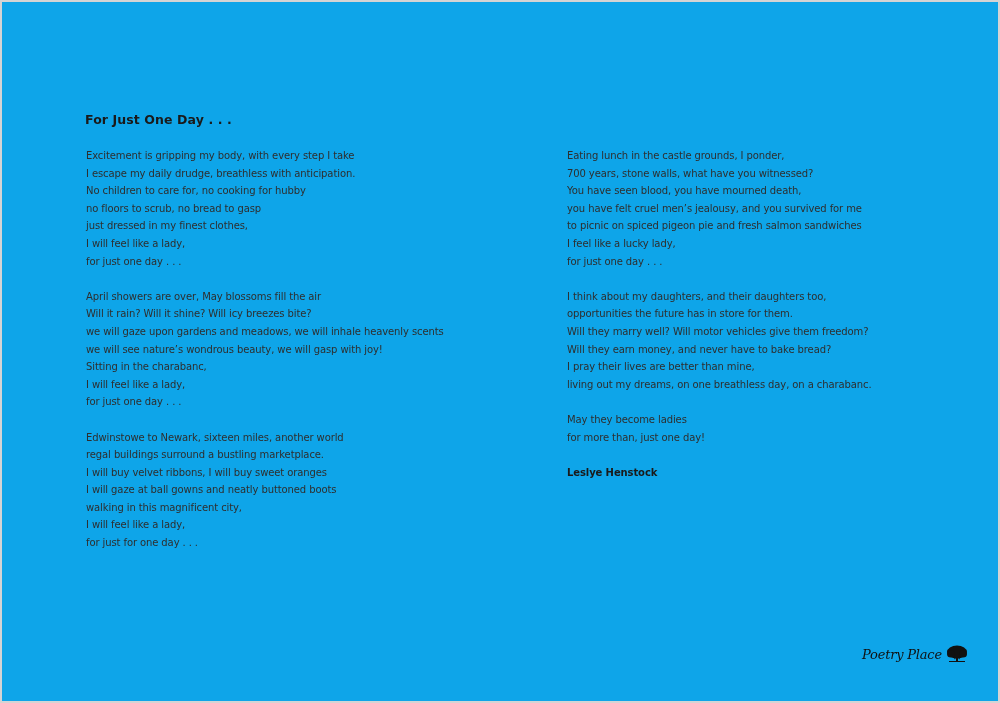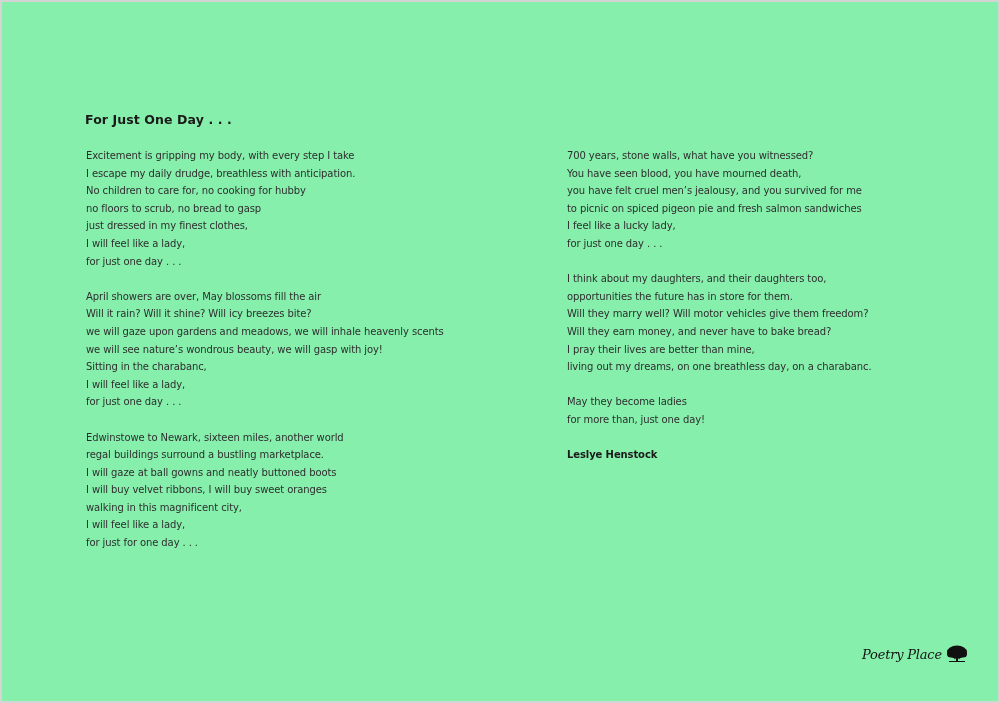--- a/index.html
+++ b/index.html
@@ -7,21 +7,21 @@
       width: 1000px; height: 703px; overflow: hidden;
       background: #ffffff;
       font-family: "DejaVu Sans", sans-serif;
       color: #2a2a2a;
     }
     .page {
       position: absolute; left: 0; top: 0;
       width: 1000px; height: 703px;
       box-sizing: border-box;
       border: 2px solid #d4d4d4;
-      background: #86efac;
+      background: #0ea5e9;
     }
     .title {
       position: absolute; left: 83px; top: 110px;
       font-size: 12.5px; font-weight: bold; color: #1a1a1a;
       letter-spacing: 0.1px;
     }
     .col {
       position: absolute;
       font-size: 10px;
       line-height: 17.6px;
@@ -71,30 +71,31 @@
       <span class="line">Will it rain? Will it shine? Will icy breezes bite?</span>
       <span class="line">we will gaze upon gardens and meadows, we will inhale heavenly scents</span>
       <span class="line">we will see nature’s wondrous beauty, we will gasp with joy!</span>
       <span class="line">Sitting in the charabanc,</span>
       <span class="line">I will feel like a lady,</span>
       <span class="line">for just one day . . .</span>
     </div>
     <div class="stanza">
       <span class="line">Edwinstowe to Newark, sixteen miles, another world</span>
       <span class="line">regal buildings surround a bustling marketplace.</span>
+      <span class="line">I will buy velvet ribbons, I will buy sweet oranges</span>
       <span class="line">I will gaze at ball gowns and neatly buttoned boots</span>
-      <span class="line">I will buy velvet ribbons, I will buy sweet oranges</span>
       <span class="line">walking in this magnificent city,</span>
       <span class="line">I will feel like a lady,</span>
       <span class="line">for just for one day . . .</span>
     </div>
   </div>
 
   <div class="col col-right">
     <div class="stanza">
+      <span class="line">Eating lunch in the castle grounds, I ponder,</span>
       <span class="line">700 years, stone walls, what have you witnessed?</span>
       <span class="line">You have seen blood, you have mourned death,</span>
       <span class="line">you have felt cruel men’s jealousy, and you survived for me</span>
       <span class="line">to picnic on spiced pigeon pie and fresh salmon sandwiches</span>
       <span class="line">I feel like a lucky lady,</span>
       <span class="line">for just one day . . .</span>
     </div>
     <div class="stanza">
       <span class="line">I think about my daughters, and their daughters too,</span>
       <span class="line">opportunities the future has in store for them.</span>

